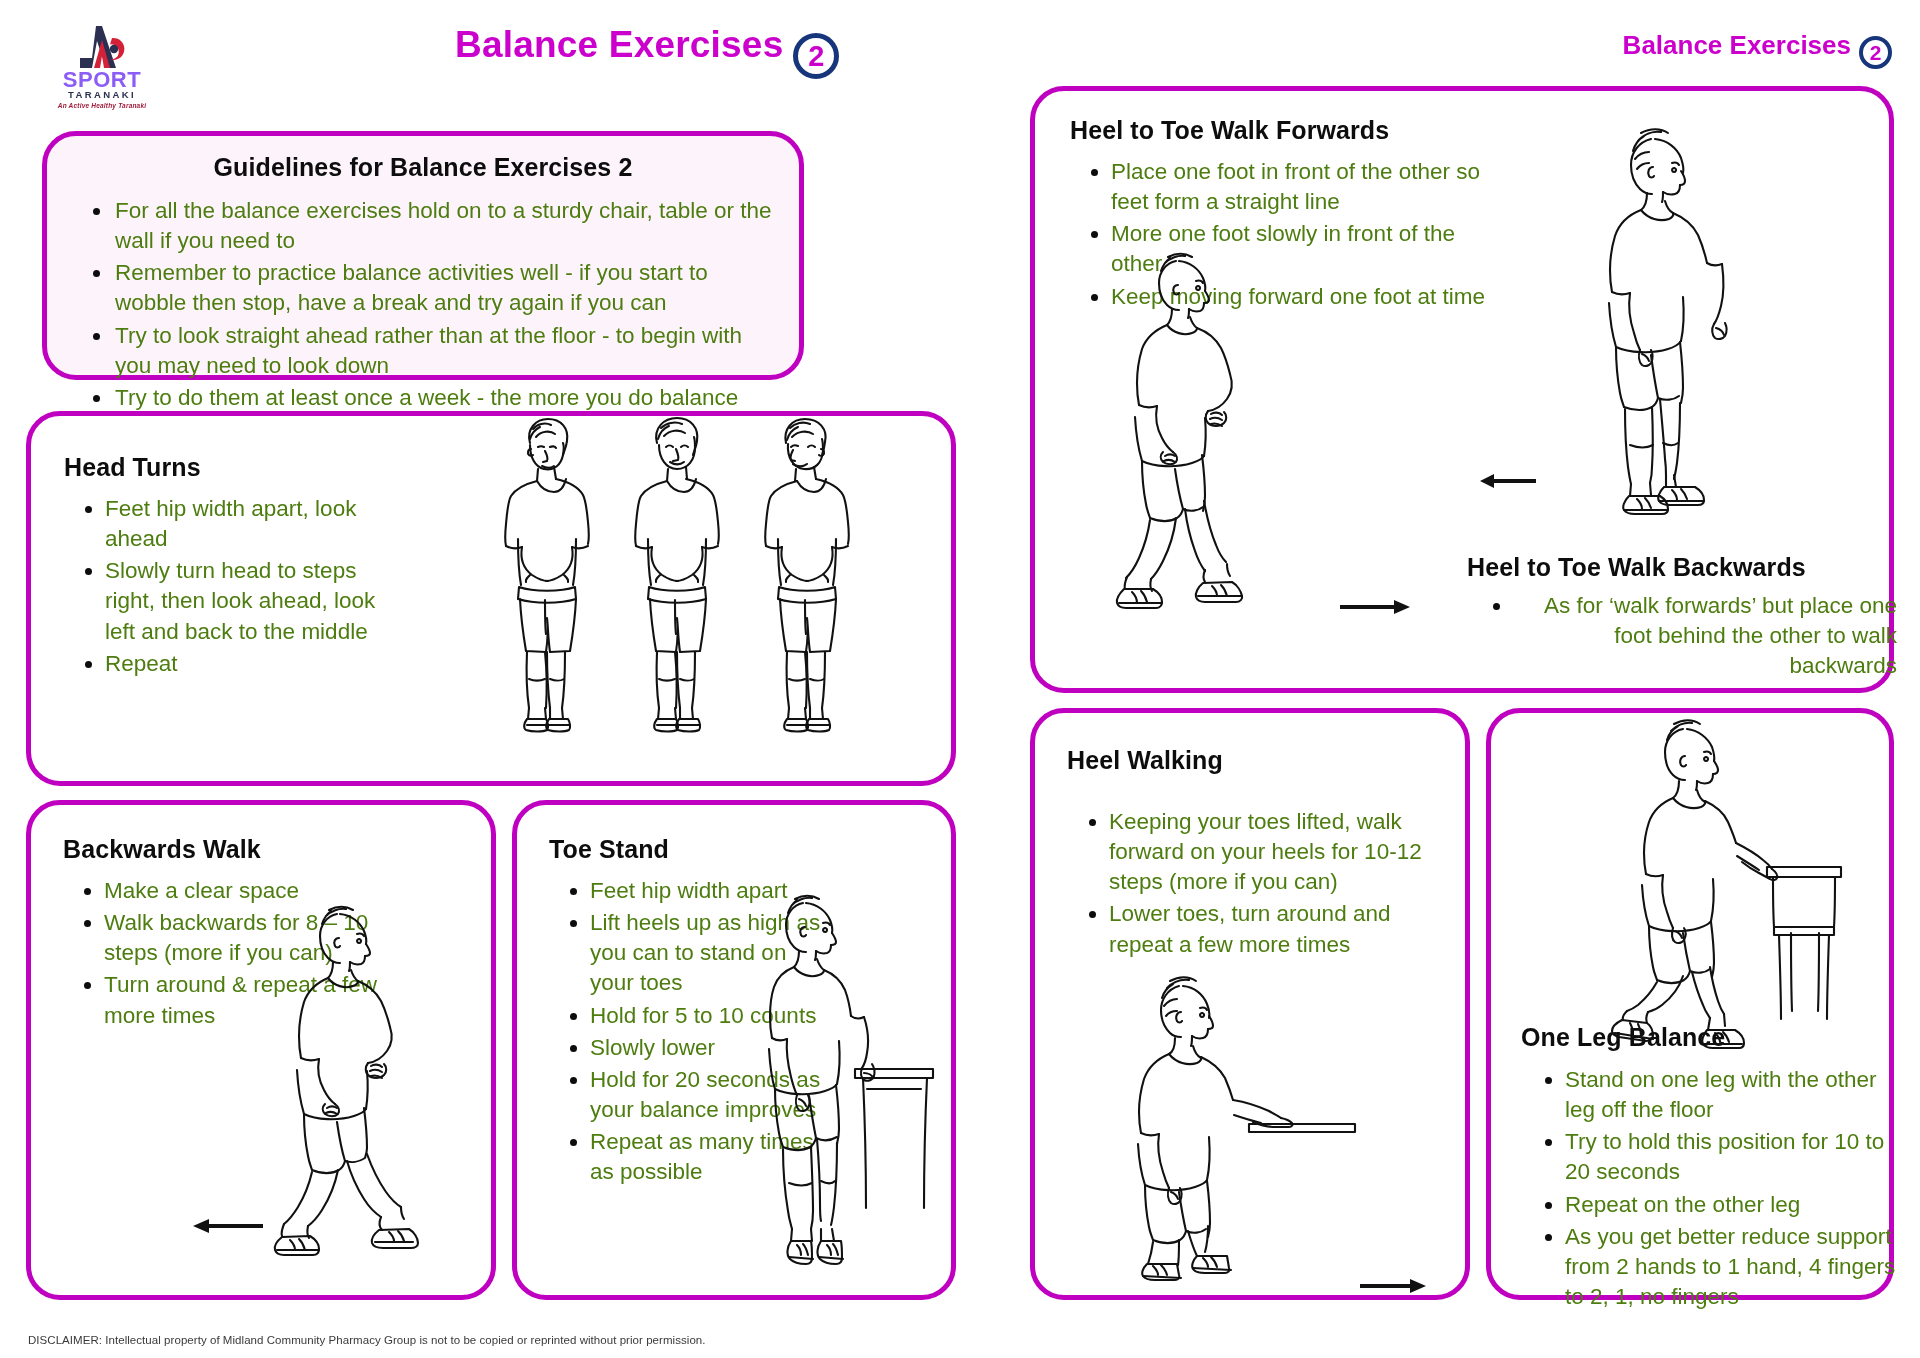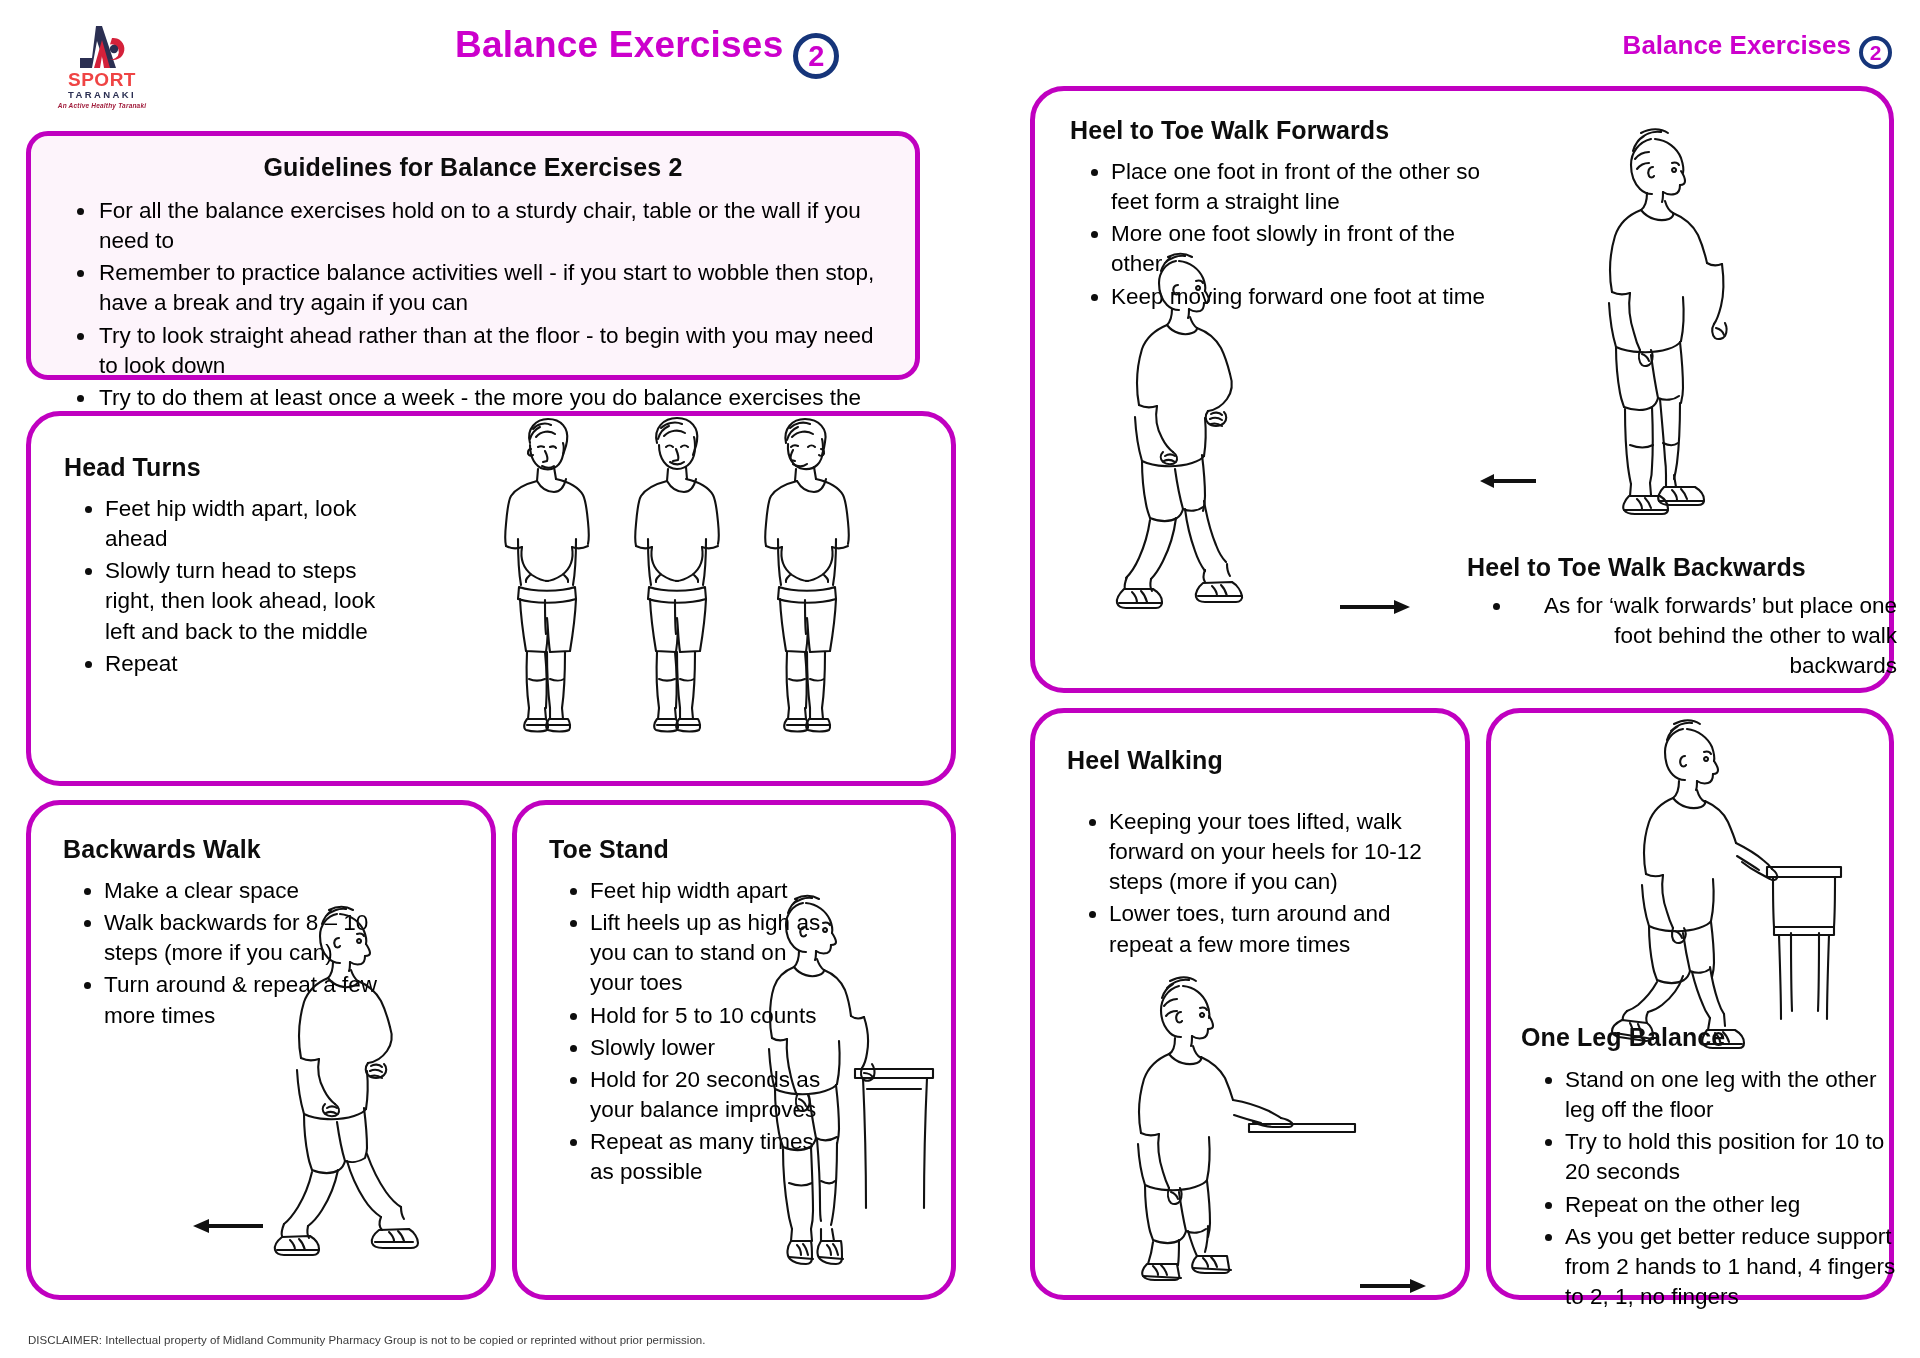--- a/index.html
+++ b/index.html
@@ -39,21 +39,21 @@
     list-style: none;
     margin: 0;
     padding: 0;
   }
   ul.bullets li {
     position: relative;
     padding-left: 26px;
     font-size: 22.5px;
     line-height: 1.34;
     margin-bottom: 2px;
-    color: #000000;
+    color: #4d7c0f;
   }
   ul.bullets li::before {
     content: "";
     position: absolute;
     left: 6px;
     top: 12px;
     width: 7px;
     height: 7px;
     border-radius: 50%;
     background: #0d0d0d;
@@ -108,21 +108,21 @@
 
   
   #logo { position: absolute; left: 50px; top: 22px; width: 104px; height: 84px; }
   #logo .logo-words {
     position: absolute;
     left: 0; top: 50px;
     width: 104px;
     text-align: center;
   }
   #logo .logo-sport {
-    font-size: 19px; font-weight: bold; color: #ef4444;
+    font-size: 22px; font-weight: bold; color: #8b5cf6;
     letter-spacing: .5px; line-height: 16px;
   }
   #logo .logo-taranaki {
     font-size: 9.5px; font-weight: bold; color: #2b2f52;
     letter-spacing: 2.4px; line-height: 13px;
   }
   #logo .logo-tag {
     font-size: 6.5px; font-style: italic; font-weight: bold;
     color: #a01b3a; letter-spacing: .2px; line-height: 10px;
   }
@@ -162,21 +162,21 @@
 </div>
 
 <div id="header-title">
   <span>Balance Exercises</span><span class="num-badge">2</span>
 </div>
 
 <div id="header-title-right">
   <span>Balance Exercises</span><span class="num-badge">2</span>
 </div>
 
-<div class="panel tinted" style="left:26px; top:131px; width:894px; height:249px;border-radius:22px;">
+<div class="panel tinted" style="left:42px; top:131px; width:762px; height:249px;">
   <h2 class="box-title centered" style="margin:17px 0 14px 0;">Guidelines for Balance Exercises 2</h2>
   <ul class="bullets wide" style="margin:0 26px 0 38px;">
     <li>For all the balance exercises hold on to a sturdy chair, table or the wall if you need to</li>
     <li>Remember to practice balance activities well - if you start to wobble then stop, have a break and try again if you can</li>
     <li>Try to look straight ahead rather than at the floor - to begin with you may need to look down</li>
     <li>Try to do them at least once a week - the more you do balance exercises the better - scatter them throughout the day if you can</li>
   </ul>
 </div>
 
 <div class="panel" style="left:26px; top:411px; width:930px; height:375px;">

